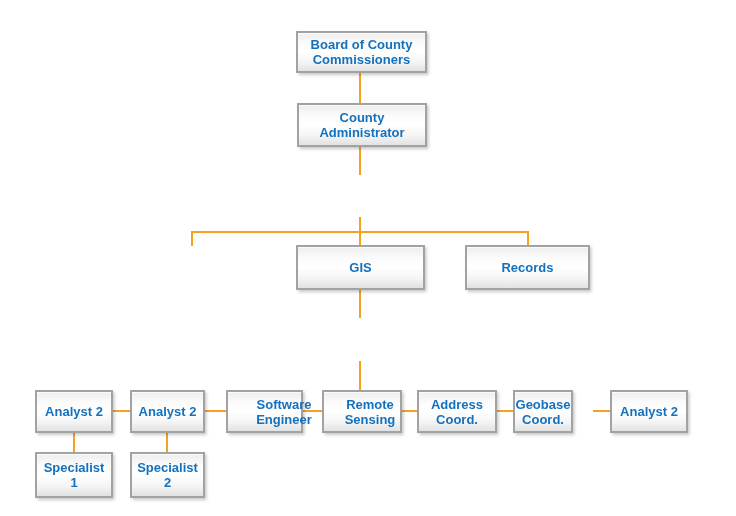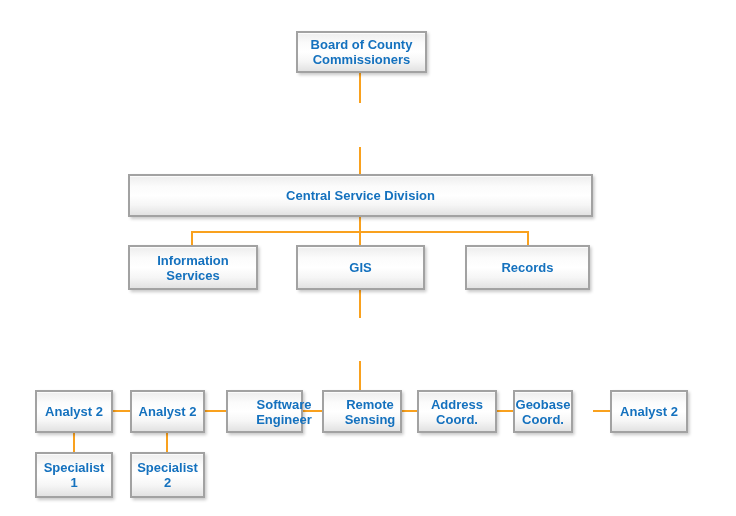--- a/index.html
+++ b/index.html
@@ -50,26 +50,23 @@
   <div class="conn h" style="left:402px;top:410px;width:15px;"></div>
   <div class="conn h" style="left:497px;top:410px;width:16px;"></div>
   <div class="conn h" style="left:593px;top:410px;width:17px;"></div>
   <div class="conn v" style="left:73px;top:433px;height:19px;"></div>
   <div class="conn v" style="left:166px;top:433px;height:19px;"></div>
 
   <div class="node" style="left:296px;top:31px;width:131px;height:42px;">
     <span class="lbl">Board of County
 Commissioners</span>
   </div>
-  <div class="node" style="left:128px;top:174px;width:465px;height:43px;">
-    <span class="lbl">Central Service Division</span>
-  </div>
-  <div class="node" style="left:128px;top:245px;width:130px;height:45px;">
-    <span class="lbl">Information
-Services</span>
+  <div class="node" style="left:297px;top:103px;width:130px;height:44px;">
+    <span class="lbl">County
+Administrator</span>
   </div>
   <div class="node" style="left:296px;top:245px;width:129px;height:45px;">
     <span class="lbl">GIS</span>
   </div>
   <div class="node" style="left:465px;top:245px;width:125px;height:45px;justify-content:center;">
     <span class="lbl">Records</span>
   </div>
   <div class="node" style="left:35px;top:390px;width:78px;height:43px;">
     <span class="lbl">Analyst 2</span>
   </div>

